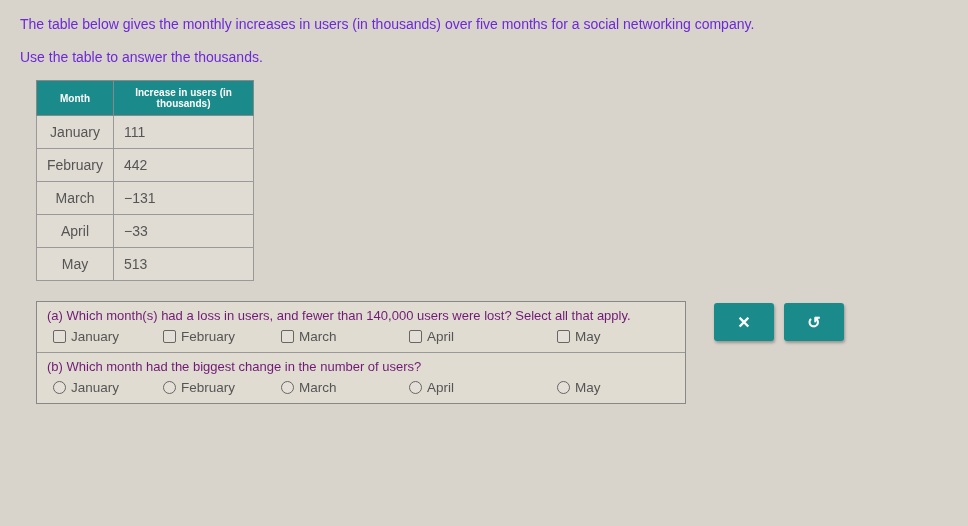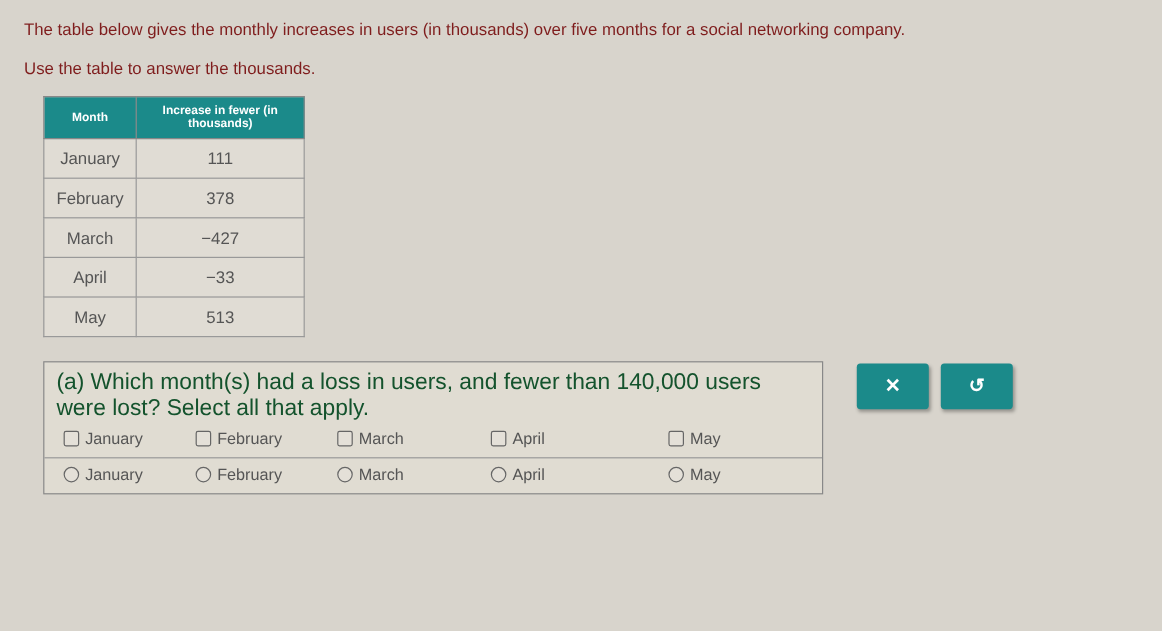--- a/index.html
+++ b/index.html
@@ -5,63 +5,63 @@
     * { box-sizing: border-box; margin: 0; padding: 0; }
     body {
       width: 968px;
       height: 526px;
       background: #d8d4cc;
       font-family: Arial, sans-serif;
       color: #4a4a48;
       padding: 10px 20px;
       font-size: 14px;
     }
-    .intro-text { margin: 4px 0 12px 0; color: #7f1d1d; line-height: 1.5; }
+    .intro-text { margin: 4px 0 12px 0; color: #6d28d9; line-height: 1.5; }
     .data-table {
       border-collapse: collapse;
       margin-left: 16px;
       margin-bottom: 20px;
     }
     .data-table th {
       background: #1b8a8a;
       color: #fff;
       padding: 6px 12px;
       border: 1px solid #888;
       font-weight: bold;
       text-align: center;
       font-size: 10px;
     }
     .data-table th:first-child { width: 72px; }
     .data-table th:last-child { width: 140px; }
     .data-table td {
       background: #e0dcd4;
       border: 1px solid #999;
       padding: 8px 10px;
-      text-align: center;
+      text-align: left;
       color: #555;
       font-size: 14px;
     }
     .data-table td:first-child { text-align: center; }
     .questions-wrap {
       display: flex;
       align-items: flex-start;
       gap: 28px;
       margin-left: 16px;
     }
     .question-box {
       border: 1px solid #888;
       background: #e0dcd2;
       width: 650px;
     }
     .q-row {
       border-bottom: 1px solid #999;
       padding: 6px 10px 8px 10px;
     }
     .q-row:last-child { border-bottom: none; }
-    .q-prompt { color: #14532d; margin-bottom: 6px; font-size: 19px; }
+    .q-prompt { color: #701a75; margin-bottom: 6px; font-size: 13px; }
     .options {
       display: flex;
       gap: 18px;
       align-items: center;
       padding-left: 6px;
     }
     .option {
       display: inline-flex;
       align-items: center;
       gap: 5px;
@@ -112,35 +112,35 @@
 </head>
 <body>
 
 <p class="intro-text">The table below gives the monthly increases in users (in thousands) over five months for a social networking company.</p>
 <p class="intro-text">Use the table to answer the thousands.</p>
 
 <table class="data-table">
   <thead>
     <tr>
       <th>Month</th>
-      <th>Increase in fewer (in thousands)</th>
+      <th>Increase in users (in thousands)</th>
     </tr>
   </thead>
   <tbody>
     <tr>
       <td>January</td>
       <td>111</td>
     </tr>
     <tr>
       <td>February</td>
-      <td>378</td>
+      <td>442</td>
     </tr>
     <tr>
       <td>March</td>
-      <td>−427</td>
+      <td>−131</td>
     </tr>
     <tr>
       <td>April</td>
       <td>−33</td>
     </tr>
     <tr>
       <td>May</td>
       <td>513</td>
     </tr>
   </tbody>
@@ -167,20 +167,21 @@
             <span class="checkbox"></span>
             <span>April</span>
           </label>
         <label class="option">
             <span class="checkbox"></span>
             <span>May</span>
           </label>
       </div>
     </div>
     <div class="q-row">
+      <div class="q-prompt">(b) Which month had the biggest change in the number of users?</div>
       <div class="options opt-spread">
         <label class="option">
             <span class="radio"></span>
             <span>January</span>
           </label>
         <label class="option">
             <span class="radio"></span>
             <span>February</span>
           </label>
         <label class="option">

